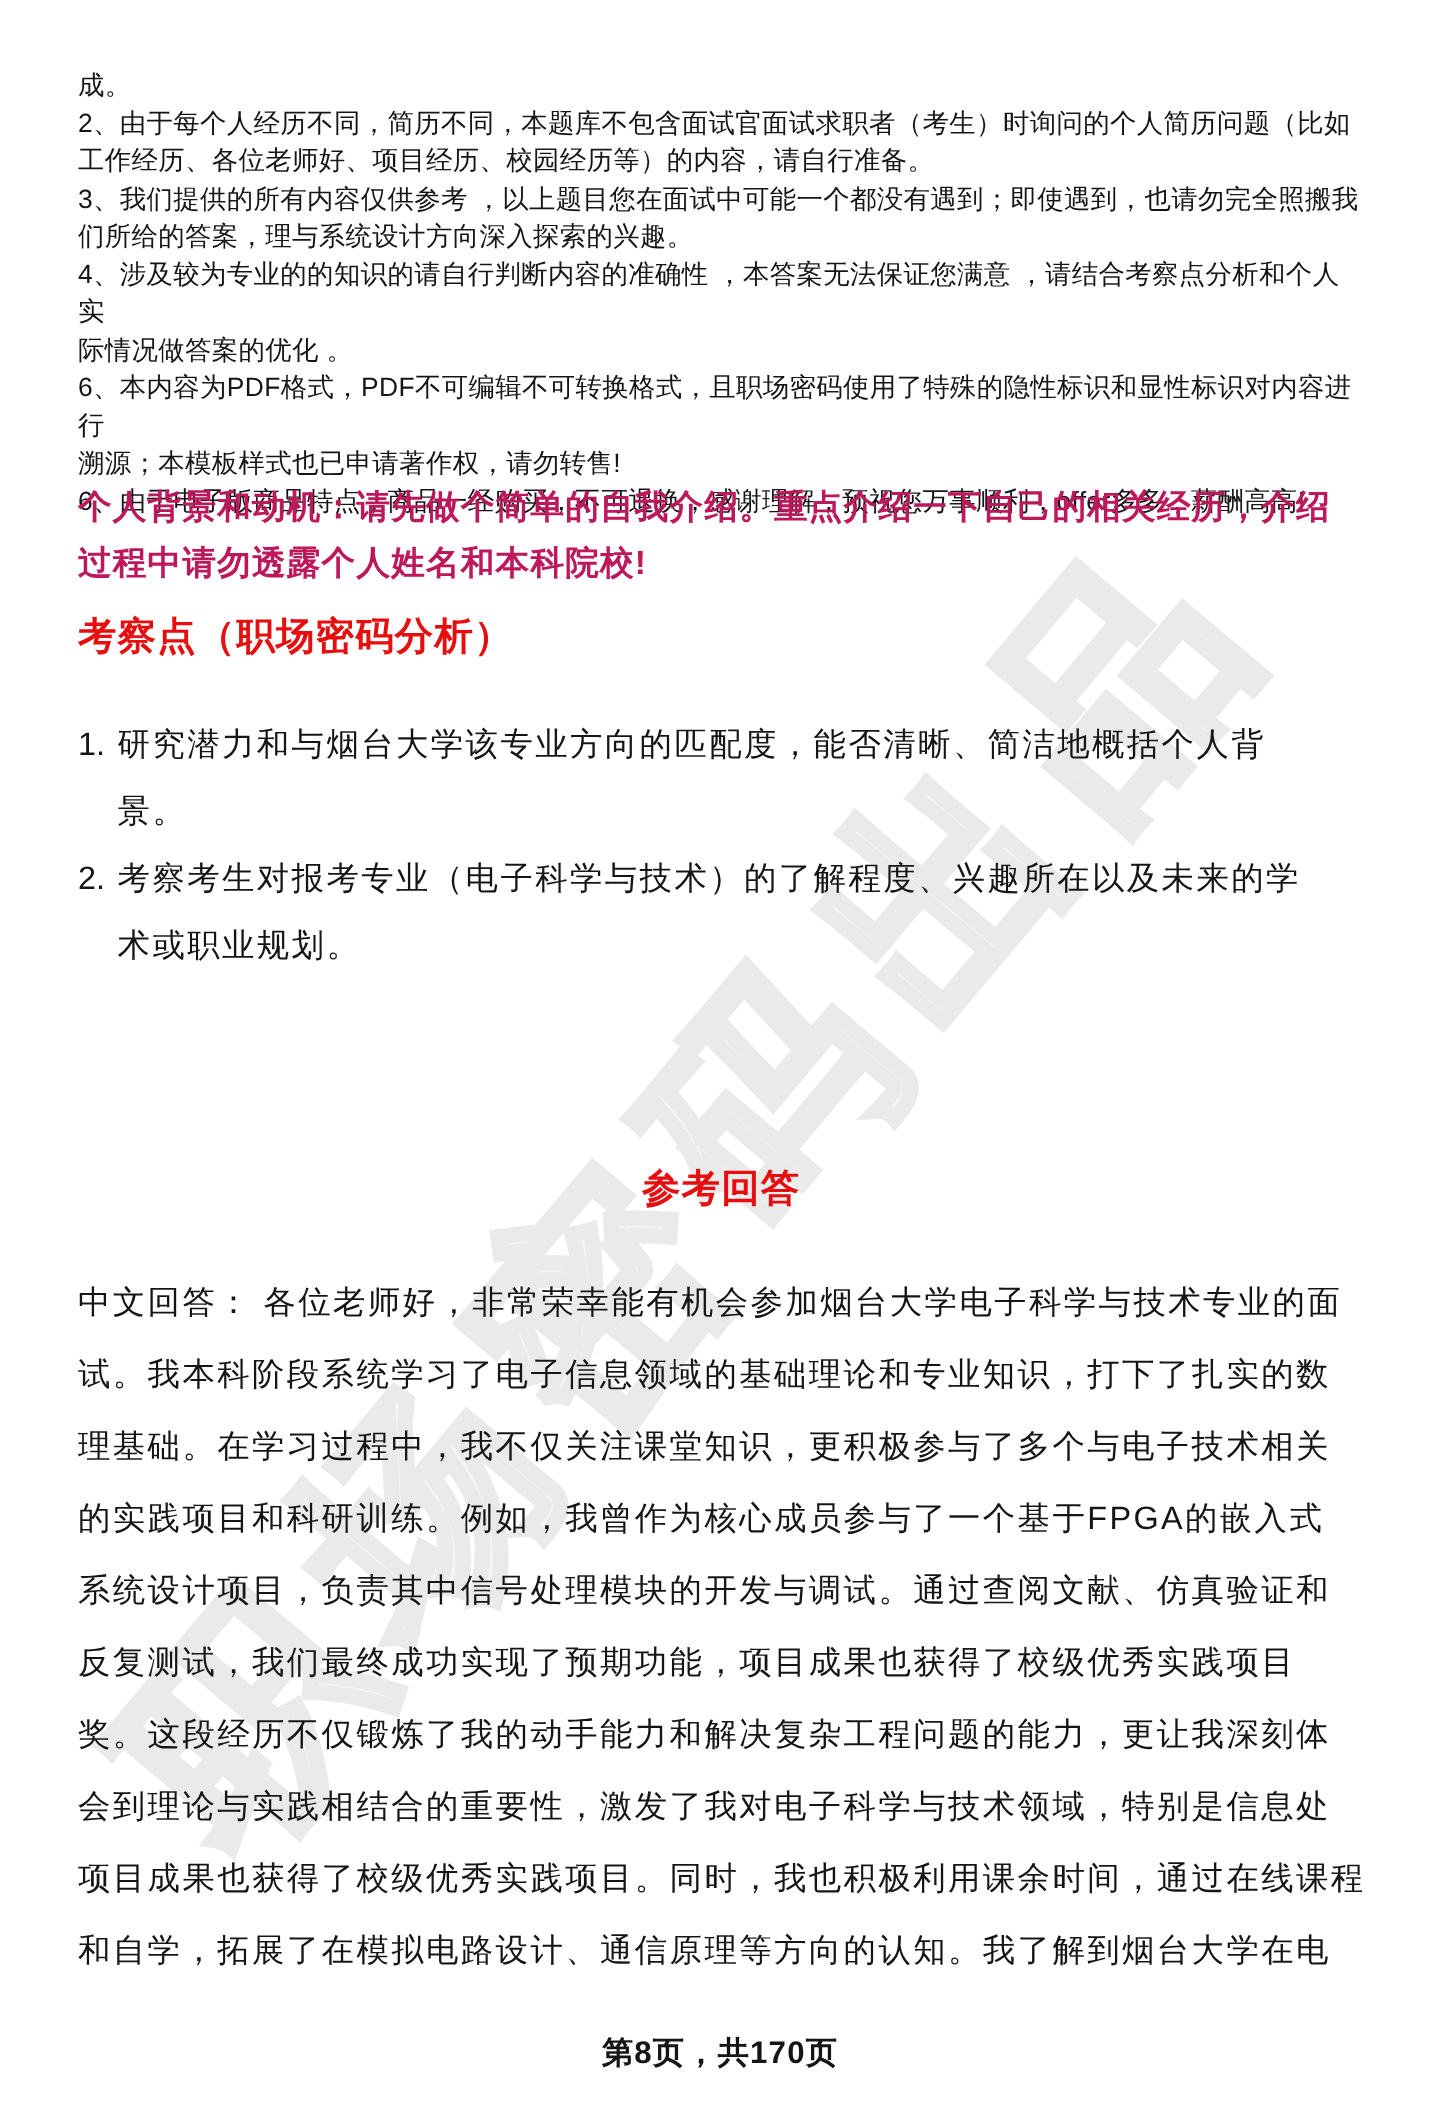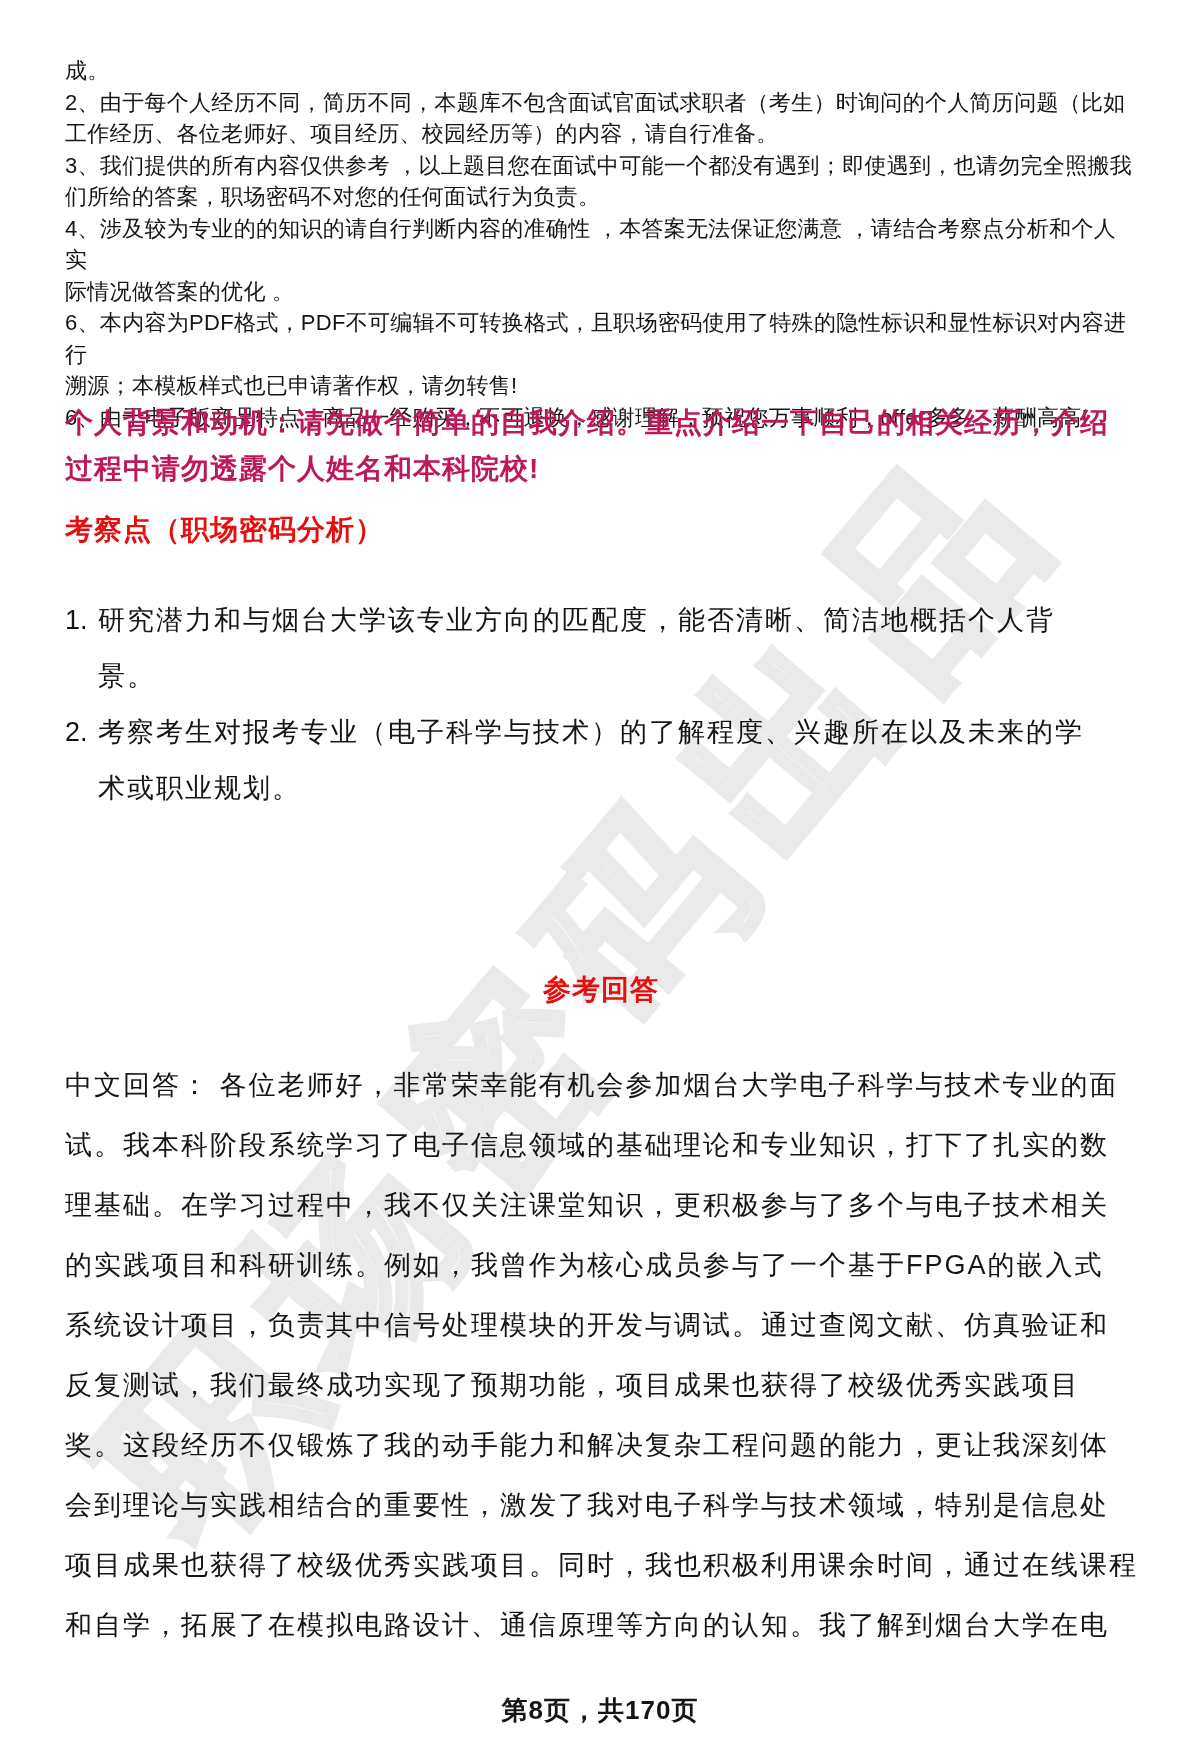--- a/index.html
+++ b/index.html
@@ -44,21 +44,21 @@
   }
   .q-heading {
     top: 400px;
     font-size: 28px;
     line-height: 46px;
     font-weight: bold;
     letter-spacing: 1px;
     color: #be185d;
   }
   .sec-heading {
-    font-size: 28px;
+    font-size: 32px;
     line-height: 36px;
     font-weight: bold;
     letter-spacing: 1px;
     color: #e60e0e;
   }
   .analysis-heading { top: 512px; }
   .answer-heading { top: 972px; text-align: center; }
   .list {
     top: 592px;
     font-size: 27px;
@@ -102,21 +102,21 @@
 
 <div class="page">
 
   <div class="watermark">职场密码出品</div>
 
   <div class="content-abs disclaimer">
     <div class="d-line">成。</div>
     <div class="d-line">2、由于每个人经历不同，简历不同，本题库不包含面试官面试求职者（考生）时询问的个人简历问题（比如</div>
     <div class="d-line">工作经历、各位老师好、项目经历、校园经历等）的内容，请自行准备。</div>
     <div class="d-line">3、我们提供的所有内容仅供参考 ，以上题目您在面试中可能一个都没有遇到；即使遇到，也请勿完全照搬我</div>
-    <div class="d-line">们所给的答案，职场密码不对您的任何面试行为负责。</div>
+    <div class="d-line">们所给的答案，理与系统设计方向深入探索的兴趣。</div>
     <div class="d-line">4、涉及较为专业的的知识的请自行判断内容的准确性 ，本答案无法保证您满意 ，请结合考察点分析和个人实</div>
     <div class="d-line">际情况做答案的优化 。</div>
     <div class="d-line">6、本内容为PDF格式，PDF不可编辑不可转换格式，且职场密码使用了特殊的隐性标识和显性标识对内容进行</div>
     <div class="d-line">溯源；本模板样式也已申请著作权，请勿转售!</div>
     <div class="d-line">6、由于电子版商品特点，商品一经购买，不可退换，感谢理解，预祝您万事顺利，offer多多，薪酬高高!</div>
   </div>
 
   <div class="content-abs q-heading">
     <div class="q-line">个人背景和动机：请先做个简单的自我介绍。重点介绍一下自己的相关经历，介绍</div>
     <div class="q-line">过程中请勿透露个人姓名和本科院校!</div>

